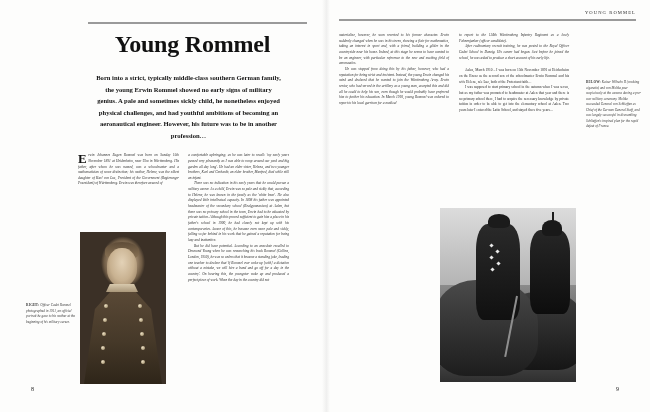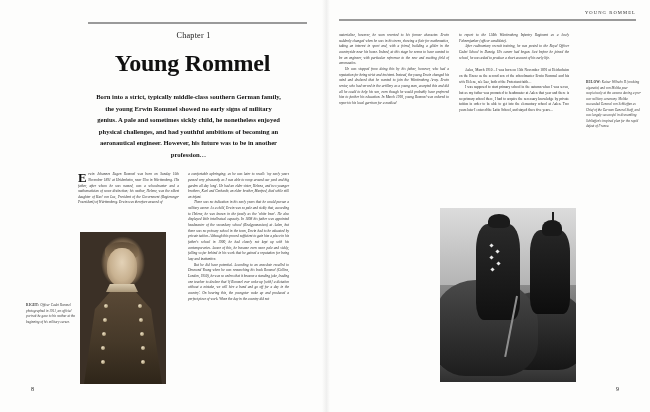--- a/index.html
+++ b/index.html
@@ -160,21 +160,20 @@
 </style>
 </head>
 <body>
 
 <div class="spread">
 
   <div class="page page-left">
 
     <div class="head-rule"></div>
 
-    <div class="chapter-label">Chapter 1</div>
 
     <h1 class="chapter-title">Young Rommel</h1>
 
     <div class="standfirst">Born into a strict, typically middle-class southern German family, the young Erwin Rommel showed no early signs of military genius. A pale and sometimes sickly child, he nonetheless enjoyed physical challenges, and had youthful ambitions of becoming an aeronautical engineer. However, his future was to be in another profession…</div>
 
     <div class="cols">
 
       <div class="col">
         <p class="drop-host"><span class="dropcap">E</span><span>rwin Johannes Eugen Rommel was born on Sunday 15th November 1891 at Heidenheim, near Ulm in Württemberg. His father, after whom he was named, was a schoolmaster and a mathematician of some distinction; his mother, Helene, was the eldest daughter of Karl von Luz, President of the Government (Regierungs-Praesident) of Württemberg. Erwin was therefore assured of</span></p>
       </div>

